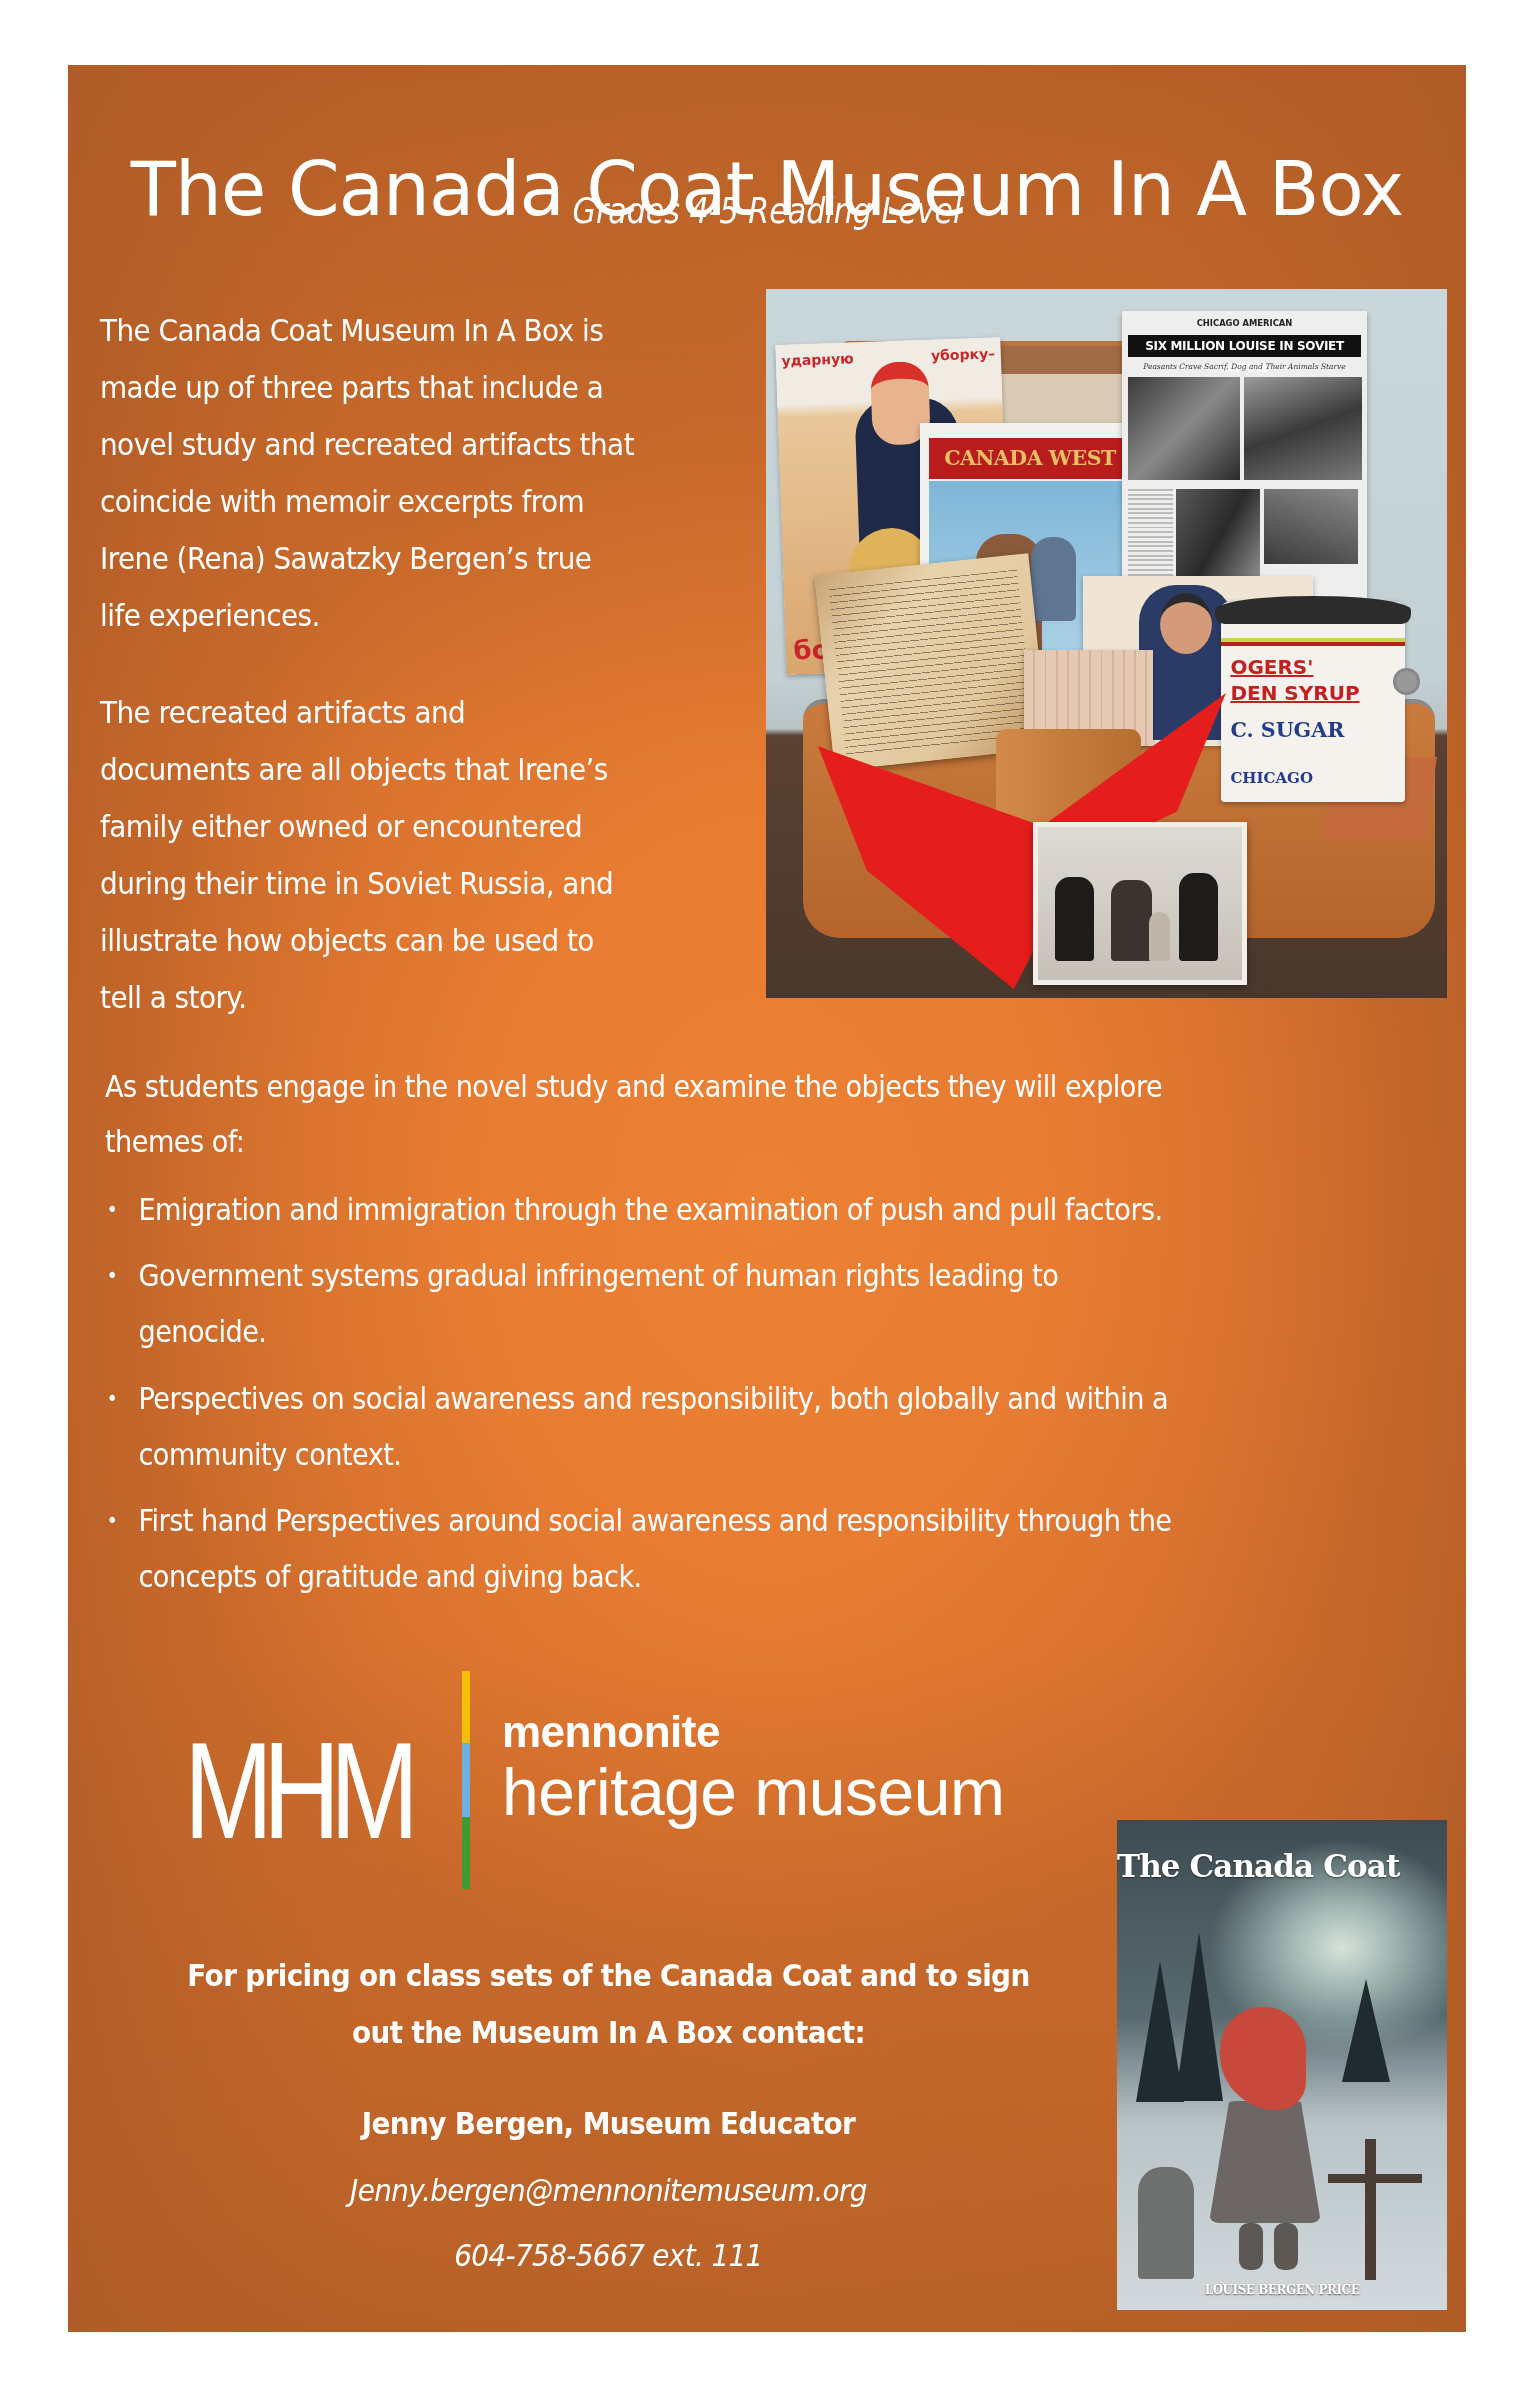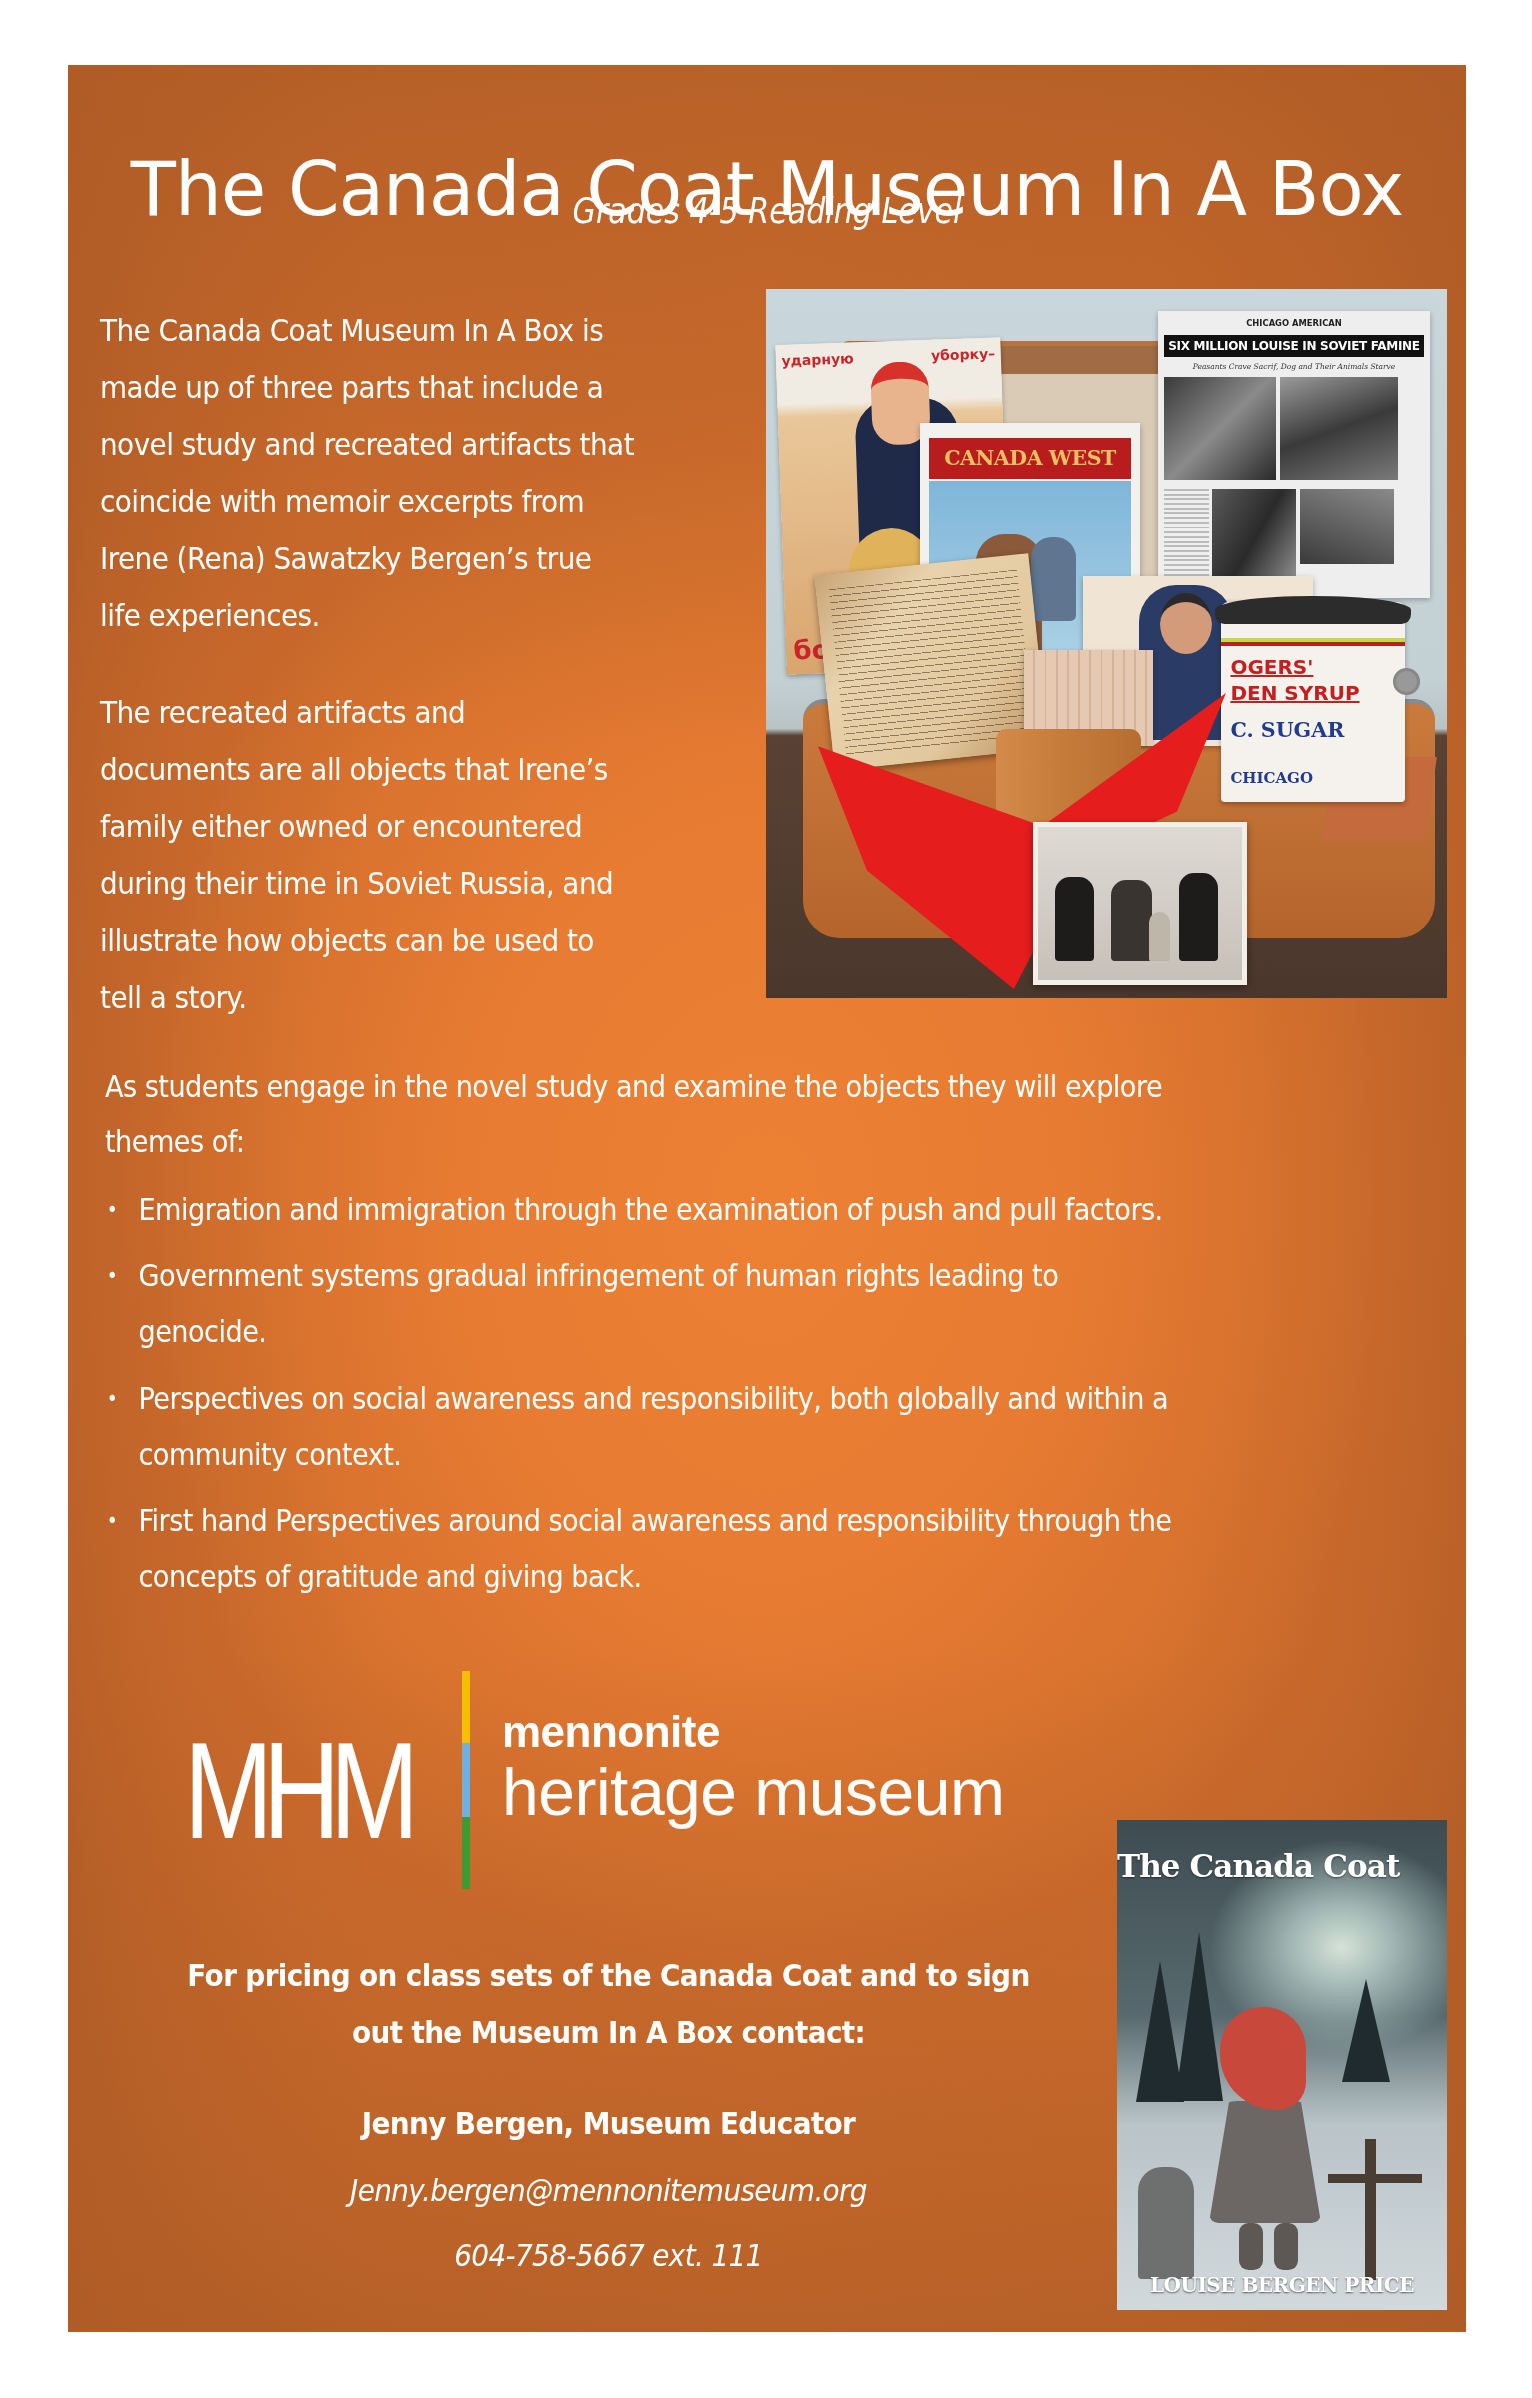--- a/index.html
+++ b/index.html
@@ -55,21 +55,21 @@
   .poster-soviet .headline { position:absolute; left:5.6px; top:7.5px; right:5.6px; font-family:"DejaVu Sans", sans-serif; font-weight:bold; font-size:14px; color:#c8252a; display:flex; justify-content:space-between; }
   .poster-soviet .worker { position:absolute; left:77px; top:58px; width:103px; height:178px; background:#1e2a48; border-radius:37px 37px 9.4px 9.4px; }
   .poster-soviet .head { position:absolute; left:94px; top:20.6px; width:58px; height:66px; background:#e8b48e; border-radius:28px 28px 26px 26px; border-top:17px solid #d8312c; }
   .poster-soviet .sheaf { position:absolute; left:66px; top:187px; width:84px; height:66px; background:#e0b25a; border-radius:42px 42px 19px 19px; }
   .poster-soviet .foot { position:absolute; left:7.5px; bottom:9.4px; font-weight:bold; font-size:26px; color:#c8252a; font-family:"DejaVu Sans",sans-serif; }
   .poster-canada { left:154px; top:134px; width:220px; height:227px; background:#f3f1ee; box-shadow:0 1.9px 5.6px rgba(0,0,0,0.3); }
   .poster-canada .banner { position:absolute; left:9.4px; top:15px; right:9.4px; height:41px; background:#b91c1c; color:#e8c064; font-family:"DejaVu Serif",serif; font-weight:bold; font-size:20.6px; text-align:center; line-height:41px; letter-spacing:-0.5px; }
   .poster-canada .sky { position:absolute; left:9.4px; top:58px; right:9.4px; bottom:0; background:linear-gradient(180deg,#7fb6d8,#a9d0e6); }
   .poster-canada .man { position:absolute; left:56px; top:111px; width:66px; height:116px; background:#8a5a3a; border-radius:28px 28px 0 0; }
   .poster-canada .child { position:absolute; left:111px; top:114px; width:45px; height:84px; background:#5f7590; border-radius:20.6px 20.6px 5.6px 5.6px; }
-  .newspaper { left:392px; top:21.5px; width:245px; height:287px; background:#eeeeee; box-shadow:0 1.9px 5.6px rgba(0,0,0,0.3);padding-left:27px; }
+  .newspaper { left:356px; top:21.5px; width:245px; height:287px; background:#eeeeee; box-shadow:0 1.9px 5.6px rgba(0,0,0,0.3); }
   .newspaper .mast { position:absolute; left:0; right:0; top:7.5px; text-align:center; font-family:"DejaVu Sans",sans-serif; font-size:8.4px; color:#222; font-weight:bold; }
   .newspaper .headline { position:absolute; left:5.6px; right:5.6px; top:24px; height:22.5px; background:#111; color:#fff; font-family:"DejaVu Sans",sans-serif; font-weight:bold; font-size:12px; line-height:22.5px; text-align:center; letter-spacing:-0.3px; }
   .newspaper .sub { position:absolute; left:9.4px; right:9.4px; top:51px; font-family:"DejaVu Serif",serif; font-style:italic; font-size:7.5px; color:#333; text-align:center; }
   .newspaper .pic1 { position:absolute; left:5.6px; top:66px; width:112px; height:103px; background:linear-gradient(135deg,#3a3a3a,#8a8a8a,#2a2a2a); }
   .newspaper .pic2 { position:absolute; left:122px; top:66px; width:118px; height:103px; background:linear-gradient(160deg,#9a9a9a,#3a3a3a,#7a7a7a); }
   .newspaper .pic3 { position:absolute; left:54px; top:178px; width:84px; height:103px; background:linear-gradient(120deg,#5a5a5a,#2a2a2a,#9a9a9a); }
   .newspaper .pic4 { position:absolute; left:142px; top:178px; width:94px; height:75px; background:linear-gradient(200deg,#8a8a8a,#3a3a3a); }
   .newspaper .col { position:absolute; left:5.6px; top:178px; width:45px; height:103px; background:repeating-linear-gradient(180deg,#bbb 0 1.9px,#eee 1.9px 4.7px); }
   .letter { left:58px; top:275px; width:215px; height:196px; background:linear-gradient(135deg,#c9a577,#e8d2ac 30%,#e2c89e 70%,#b98f5c); transform:rotate(-6deg); box-shadow:0 2.8px 7.5px rgba(0,0,0,0.4); }
   .letter::after { content:""; position:absolute; left:13px; top:15px; right:13px; bottom:13px; background:repeating-linear-gradient(180deg,rgba(70,50,30,0.55) 0 0.9px,transparent 0.9px 6.6px); }
@@ -119,21 +119,21 @@
   .book .t1 { left:19px; top:141px; }
   .book .t2 { left:58px; top:112px; border-bottom-width:169px; }
   .book .t3 { left:225px; top:159px; border-bottom-width:103px; }
   .book .girl-hair { position:absolute; left:103px; top:187px; width:86px; height:103px; background:#c8483c; border-radius:42px 42px 28px 56px; }
   .book .girl-coat { position:absolute; left:92px; top:281px; width:112px; height:122px; background:#6c6764; border-radius:28px 28px 9.4px 9.4px; clip-path:polygon(18% 0,82% 0,100% 100%,0 100%); }
   .book .boot1 { position:absolute; left:122px; top:403px; width:24px; height:47px; background:#5e5854; border-radius:9.4px; }
   .book .boot2 { position:absolute; left:157px; top:403px; width:24px; height:47px; background:#5e5854; border-radius:9.4px; }
   .book .cross { position:absolute; left:248px; top:319px; width:11.2px; height:141px; background:#4a3d33; }
   .book .crossbar { position:absolute; left:211px; top:354px; width:94px; height:9.4px; background:#4a3d33; }
   .book .stone { position:absolute; left:20.6px; top:347px; width:56px; height:112px; background:#6e706f; border-radius:24px 24px 3.7px 3.7px; }
-  .book .author { position:absolute; left:0; right:0; bottom:13px; text-align:center; font-family:"DejaVu Serif",serif; font-weight:bold; font-size:20px; color:#ffffff; letter-spacing:-0.5px; text-shadow:0 0.9px 1.9px rgba(0,0,0,0.6); }
+  .book .author { position:absolute; left:0; right:0; bottom:13px; text-align:center; font-family:"DejaVu Serif",serif; font-weight:bold; font-size:12px; color:#ffffff; letter-spacing:-0.5px; text-shadow:0 0.9px 1.9px rgba(0,0,0,0.6); }
 </style>
 </head>
 <body>
 
 <div class="panel"></div>
 
 <h1 class="abs title">The Canada Coat Museum In A Box</h1>
 <div class="abs subtitle">Grades 4-5 Reading Level</div>
 
 <div class="abs body-text p1">

